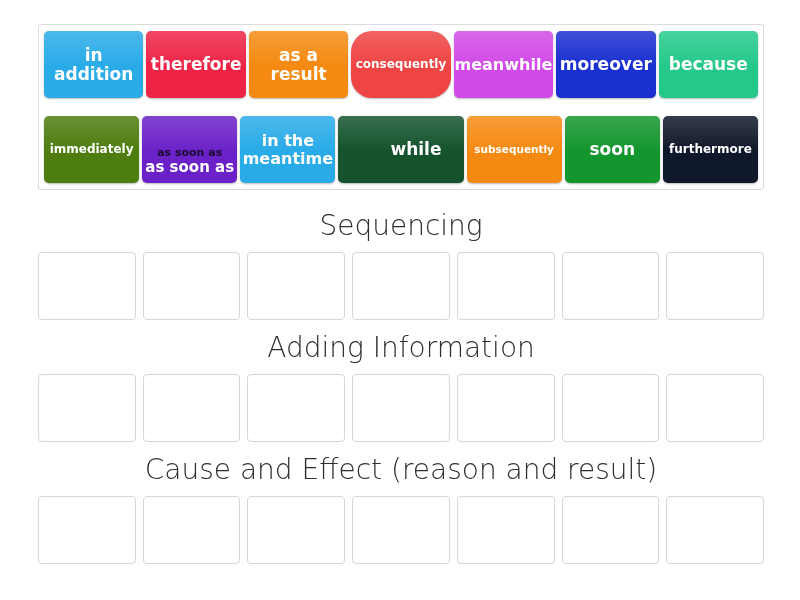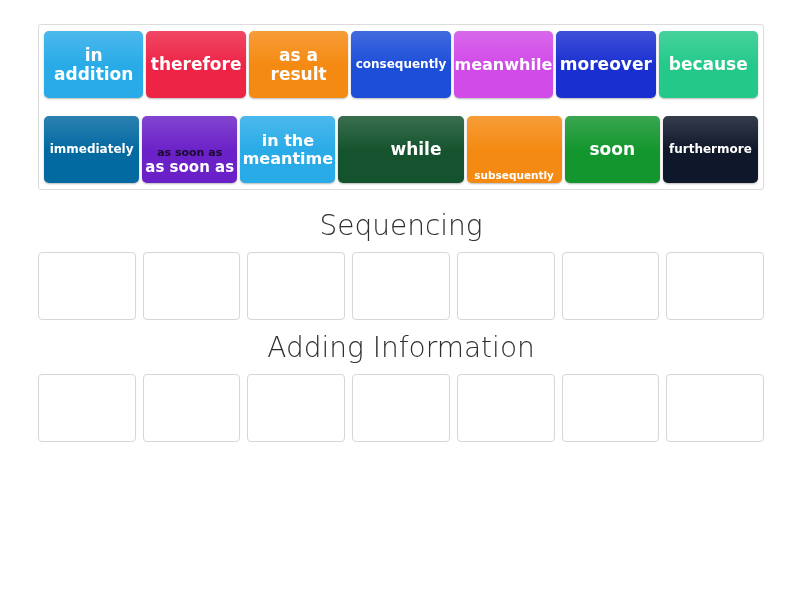--- a/index.html
+++ b/index.html
@@ -139,48 +139,48 @@
     <div class="tile-row">
         <div class="tile" style="background: rgb(41, 171, 232);">
           <span class="tile-label fs-lg">in addition</span>
         </div>
         <div class="tile" style="background: rgb(238, 36, 71);">
           <span class="tile-label fs-lg">therefore</span>
         </div>
         <div class="tile" style="background: rgb(245, 138, 18);">
           <span class="tile-label fs-lg">as a result</span>
         </div>
-        <div class="tile" style="background: #1d4ed8;">
+        <div class="tile" style="background: #ef4444; border-radius: 21px;">
           <span class="tile-label fs-sm">consequently</span>
         </div>
         <div class="tile" style="background: rgb(209, 75, 232);">
           <span class="tile-label fs-md">meanwhile</span>
         </div>
         <div class="tile" style="background: rgb(26, 47, 208);">
           <span class="tile-label fs-lg">moreover</span>
         </div>
         <div class="tile" style="background: rgb(36, 201, 138); justify-content: center;">
           <span class="tile-label fs-lg">because</span>
         </div>
       </div>
     <div class="tile-row">
-        <div class="tile" style="background: #0369a1;">
+        <div class="tile" style="background: #4d7c0f;">
           <span class="tile-label fs-sm">immediately</span>
         </div>
         <div class="tile dual" style="background: rgb(107, 33, 200);">
           <span class="label-dark">as soon as</span>
           <span class="label-light">as soon as</span>
         </div>
         <div class="tile" style="background: rgb(41, 171, 232);">
           <span class="tile-label fs-md">in the meantime</span>
         </div>
         <div class="tile" style="background: #14532d; padding-left: 33px;">
           <span class="tile-label fs-lg">while</span>
         </div>
-        <div class="tile" style="background: rgb(245, 138, 18); justify-content: flex-end;">
+        <div class="tile" style="background: rgb(245, 138, 18);">
           <span class="tile-label fs-xs">subsequently</span>
         </div>
         <div class="tile" style="background: rgb(20, 150, 46);">
           <span class="tile-label fs-lg">soon</span>
         </div>
         <div class="tile" style="background: #0f172a;">
           <span class="tile-label fs-sm">furthermore</span>
         </div>
       </div>
   </div>
@@ -203,15 +203,27 @@
         <div class="slot-row">
           <div class="slot"></div>
           <div class="slot"></div>
           <div class="slot"></div>
           <div class="slot"></div>
           <div class="slot"></div>
           <div class="slot"></div>
           <div class="slot"></div>
         </div>
       </div>
+      <div class="category">
+        <div class="category-title">Cause and Effect (reason and result)</div>
+        <div class="slot-row">
+          <div class="slot"></div>
+          <div class="slot"></div>
+          <div class="slot"></div>
+          <div class="slot"></div>
+          <div class="slot"></div>
+          <div class="slot"></div>
+          <div class="slot"></div>
+        </div>
+      </div>
     </div>
 
 </div>
 
 </body></html>

